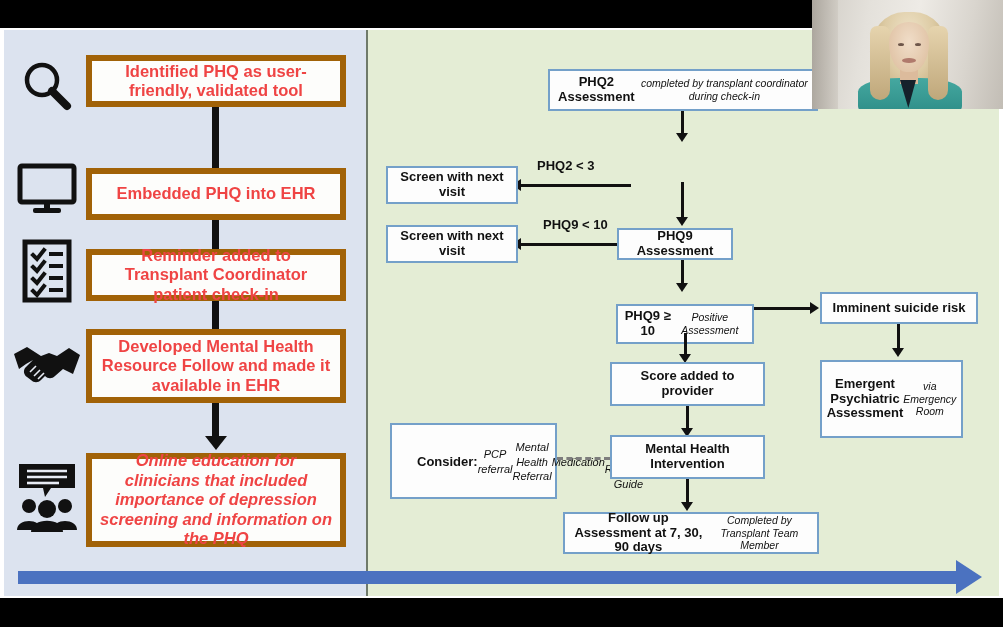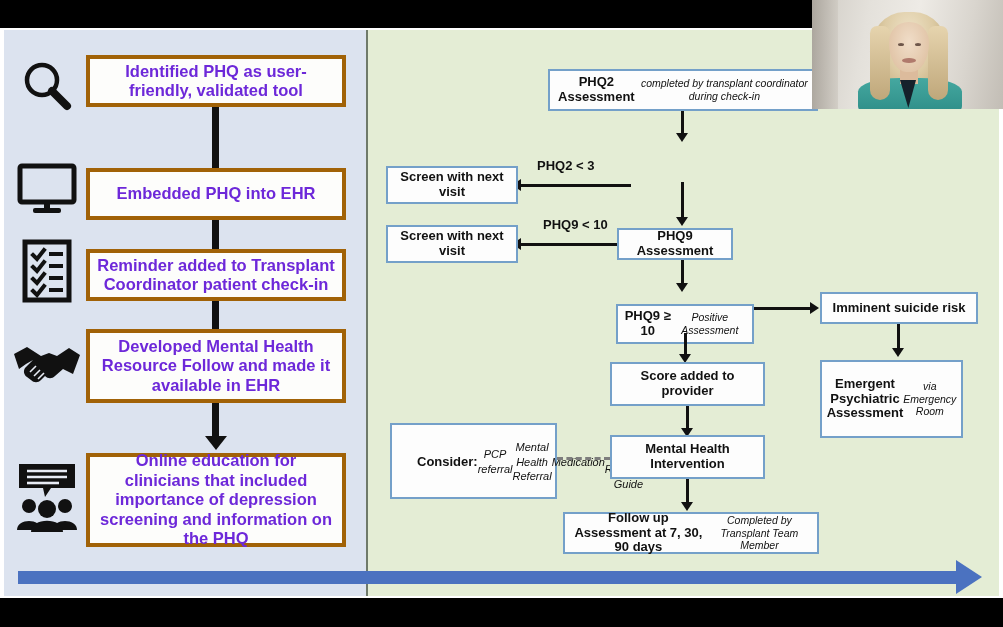--- a/index.html
+++ b/index.html
@@ -20,23 +20,23 @@
     position:absolute; left:4px; top:2px; width:364px; height:566px;
     background:#dce3ef; border-right:2px solid #6f7a6a;
   }
   .panel-right {
     position:absolute; left:368px; top:2px; width:631px; height:566px;
     background:#e4edd5;
   }
 
   
   .gbox {
-    position:absolute; background:#fdfdfb; border:4px solid #a16207;
+    position:absolute; background:#fdfdfb; border:6px solid #a16207;
     display:flex; align-items:center; justify-content:center; text-align:center;
-    font-weight:bold; color:#6d28d9; line-height:1.18; padding:20px 6px;
+    font-weight:bold; color:#ef4444; line-height:1.18; padding:20px 6px;
   }
   
   .icon-cell { position:absolute; display:flex; align-items:center; justify-content:center; }
   .icon-cell svg { display:block; }
 
   
   .vline { position:absolute; background:#111; width:7px; }
   .arrowdown {
     position:absolute; width:0; height:0;
     border-left:11px solid transparent; border-right:11px solid transparent;
@@ -204,21 +204,21 @@
 
     <div class="gbox" style="left:82px;top:219px;width:260px;height:52px;font-size:16.5px;">Reminder added to Transplant Coordinator patient check-in</div>
 
     <div class="vline" style="left:208px;top:271px;height:28px;"></div>
 
     <div class="gbox" style="left:82px;top:299px;width:260px;height:74px;font-size:16.5px;">Developed Mental Health Resource Follow and made it available in EHR</div>
 
     <div class="vline" style="left:208px;top:373px;height:37px;"></div>
     <div class="arrowdown" style="left:201px;top:406px;"></div>
 
-    <div class="gbox" style="left:82px;top:423px;width:260px;height:94px;font-size:16.5px;">Online education for clinicians that included importance of depression screening and information on the PHQ</div>
+    <div class="gbox" style="left:82px;top:423px;width:260px;height:94px;font-size:16.5px;font-style:italic;">Online education for clinicians that included importance of depression screening and information on the PHQ</div>
 
     <div class="band-line" style="left:14px;top:541px;width:350px;"></div>
     <div class="band-text" style="left:0px;top:565px;width:364px;">IMPLEMENTATION</div>
   </div>
 
   <div class="panel-right">
 
     <div class="bbox" style="left:180px;top:39px;width:270px;height:42px;">
       <span class="t1">PHQ2 Assessment</span>
       <span class="t2">completed by transplant coordinator during check-in</span>

